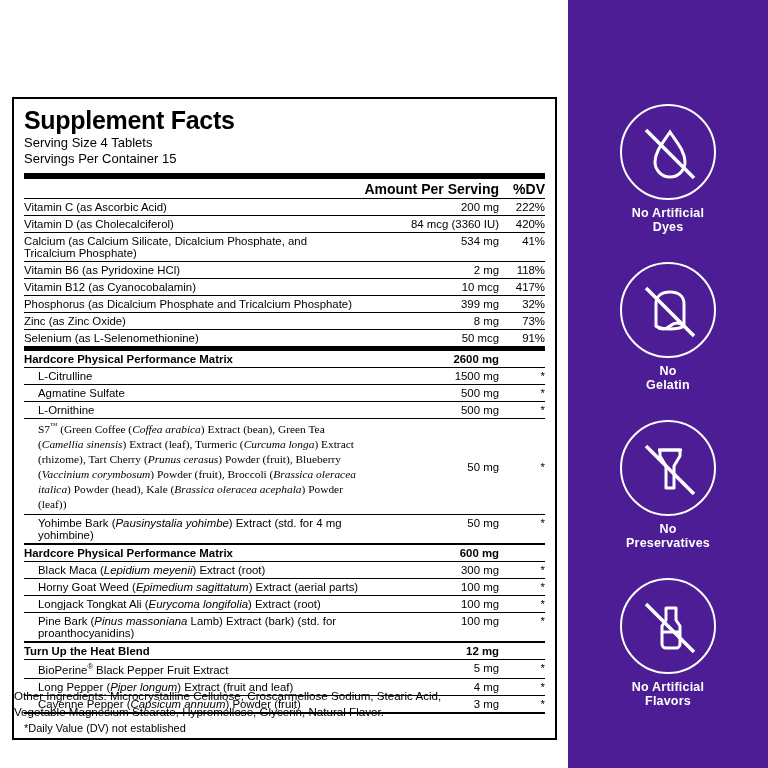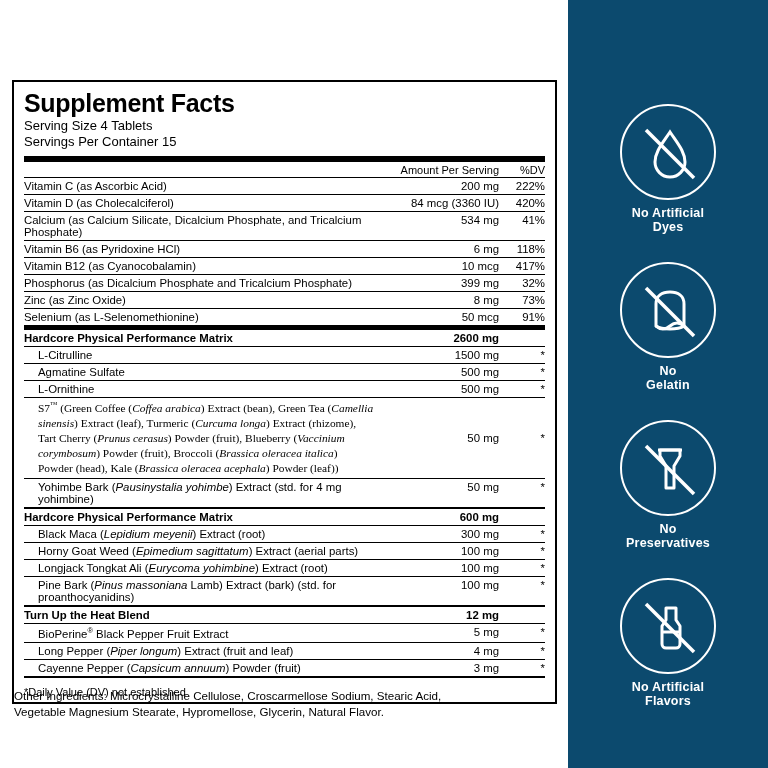--- a/index.html
+++ b/index.html
@@ -6,26 +6,26 @@
   html, body { margin:0; padding:0; }
   body {
     width: 768px; height: 768px;
     background: #ffffff;
     font-family: "Liberation Sans", sans-serif;
     color: #000;
     overflow: hidden;
   }
   .page { position: relative; width: 768px; height: 768px; display: flex; }
   .left { position: relative; width: 568px; height: 768px; background:#fff; }
-  .right { position: relative; width: 200px; height: 768px; background:#0c4a6e;padding-left:40px; }
+  .right { position: relative; width: 200px; height: 768px; background:#4c1d95;padding-left:40px; }
 
   
   .panel {
     position: absolute;
-    left: 12px; top: 80px;
+    left: 12px; top: 97px;
     width: 545px;
     border: 2px solid #000;
     background: #fff;
     padding: 6px 10px 4px 10px;
   }
   .sf-title {
     font-size: 25px;
     font-weight: bold;
     letter-spacing: -0.3px;
     line-height: 1.05;
@@ -36,21 +36,21 @@
     line-height: 1.22;
   }
   .rule-thick{ border-bottom: 6px solid #000; height:0; }
 
   table.sf { width: 100%; border-collapse: collapse; font-size: 11.4px; }
   table.sf td { padding: 2px 0 2px 0; vertical-align: top; }
   .c-name { text-align: left; padding-right:6px !important; }
   .c-amt  { text-align: right; width: 118px; white-space: nowrap; }
   .c-dv   { text-align: right; width: 46px; white-space: nowrap; }
 
-  .hdr td { border-bottom: 1px solid #000; font-weight: normal; font-size: 11px; padding-bottom:1px !important; }
+  .hdr td { border-bottom: 1px solid #000; font-weight: bold; font-size: 14px; padding-bottom:1px !important; }
   .hdr .c-name { }
   tr.line td { border-bottom: 1px solid #000; }
   tr.bold td { font-weight: bold; }
   tr.thickline td { border-bottom: 5px solid #000; }
   tr.medline td { border-bottom: 2px solid #000; }
   .indent { padding-left: 14px !important; }
   .multi { line-height: 1.32; font-family: Liberation Serif, serif; }
   i { font-style: italic; }
   .sup { font-size: 7.5px; vertical-align: super; }
 
@@ -122,21 +122,21 @@
             <td class="c-amt">84 mcg (3360 IU)</td>
             <td class="c-dv">420%</td>
           </tr>
           <tr class="line">
             <td class="c-name">Calcium (as Calcium Silicate, Dicalcium Phosphate, and Tricalcium Phosphate)</td>
             <td class="c-amt">534 mg</td>
             <td class="c-dv">41%</td>
           </tr>
           <tr class="line">
             <td class="c-name">Vitamin B6 (as Pyridoxine HCl)</td>
-            <td class="c-amt">6 mg</td>
+            <td class="c-amt">2 mg</td>
             <td class="c-dv">118%</td>
           </tr>
           <tr class="line">
             <td class="c-name">Vitamin B12 (as Cyanocobalamin)</td>
             <td class="c-amt">10 mcg</td>
             <td class="c-dv">417%</td>
           </tr>
           <tr class="line">
             <td class="c-name">Phosphorus (as Dicalcium Phosphate and Tricalcium Phosphate)</td>
             <td class="c-amt">399 mg</td>
@@ -195,21 +195,21 @@
             <td class="c-name indent">Black Maca (<i>Lepidium meyenii</i>) Extract (root)</td>
             <td class="c-amt">300 mg</td>
             <td class="c-dv">*</td>
           </tr>
           <tr class="line">
             <td class="c-name indent">Horny Goat Weed (<i>Epimedium sagittatum</i>) Extract (aerial parts)</td>
             <td class="c-amt">100 mg</td>
             <td class="c-dv">*</td>
           </tr>
           <tr class="line">
-            <td class="c-name indent">Longjack Tongkat Ali (<i>Eurycoma yohimbine</i>) Extract (root)</td>
+            <td class="c-name indent">Longjack Tongkat Ali (<i>Eurycoma longifolia</i>) Extract (root)</td>
             <td class="c-amt">100 mg</td>
             <td class="c-dv">*</td>
           </tr>
           <tr class="medline">
             <td class="c-name indent">Pine Bark (<i>Pinus massoniana</i> Lamb) Extract (bark) (std. for proanthocyanidins)</td>
             <td class="c-amt">100 mg</td>
             <td class="c-dv">*</td>
           </tr>
 
           <tr class="line bold">

